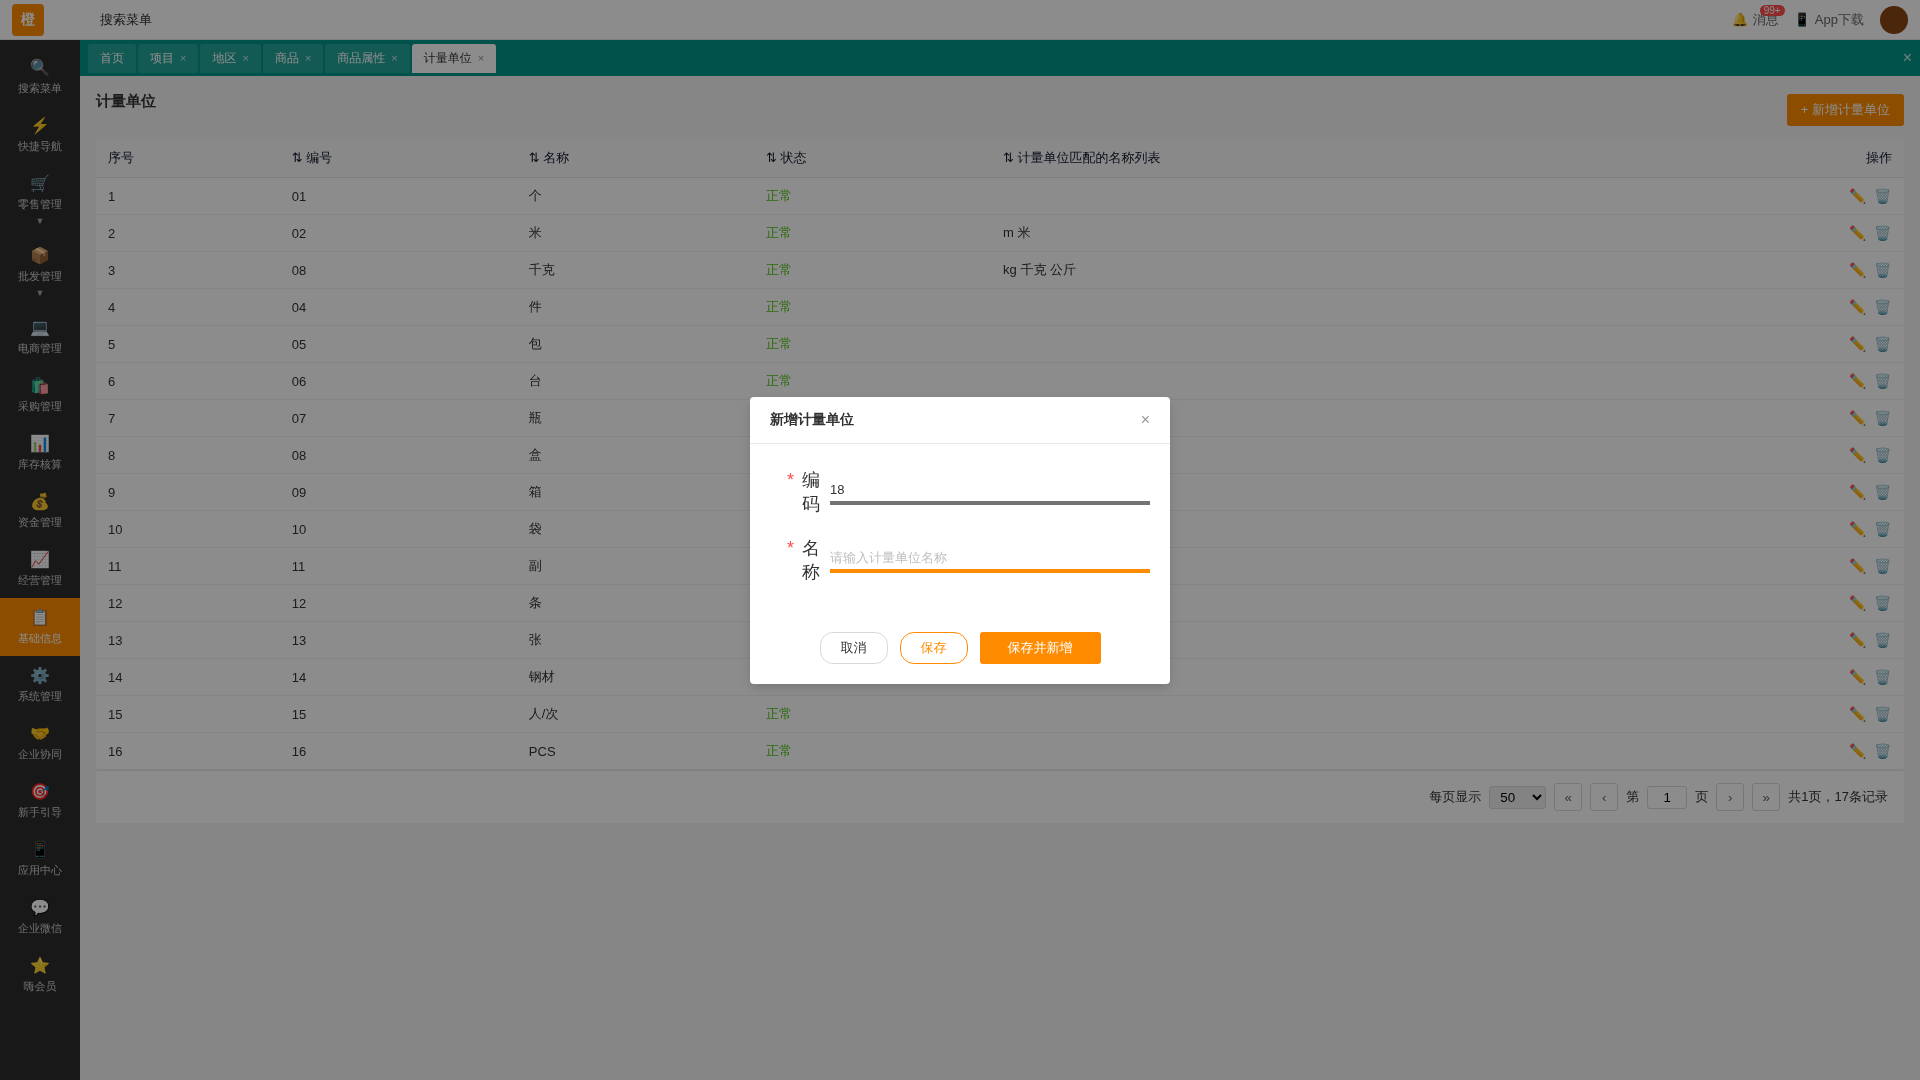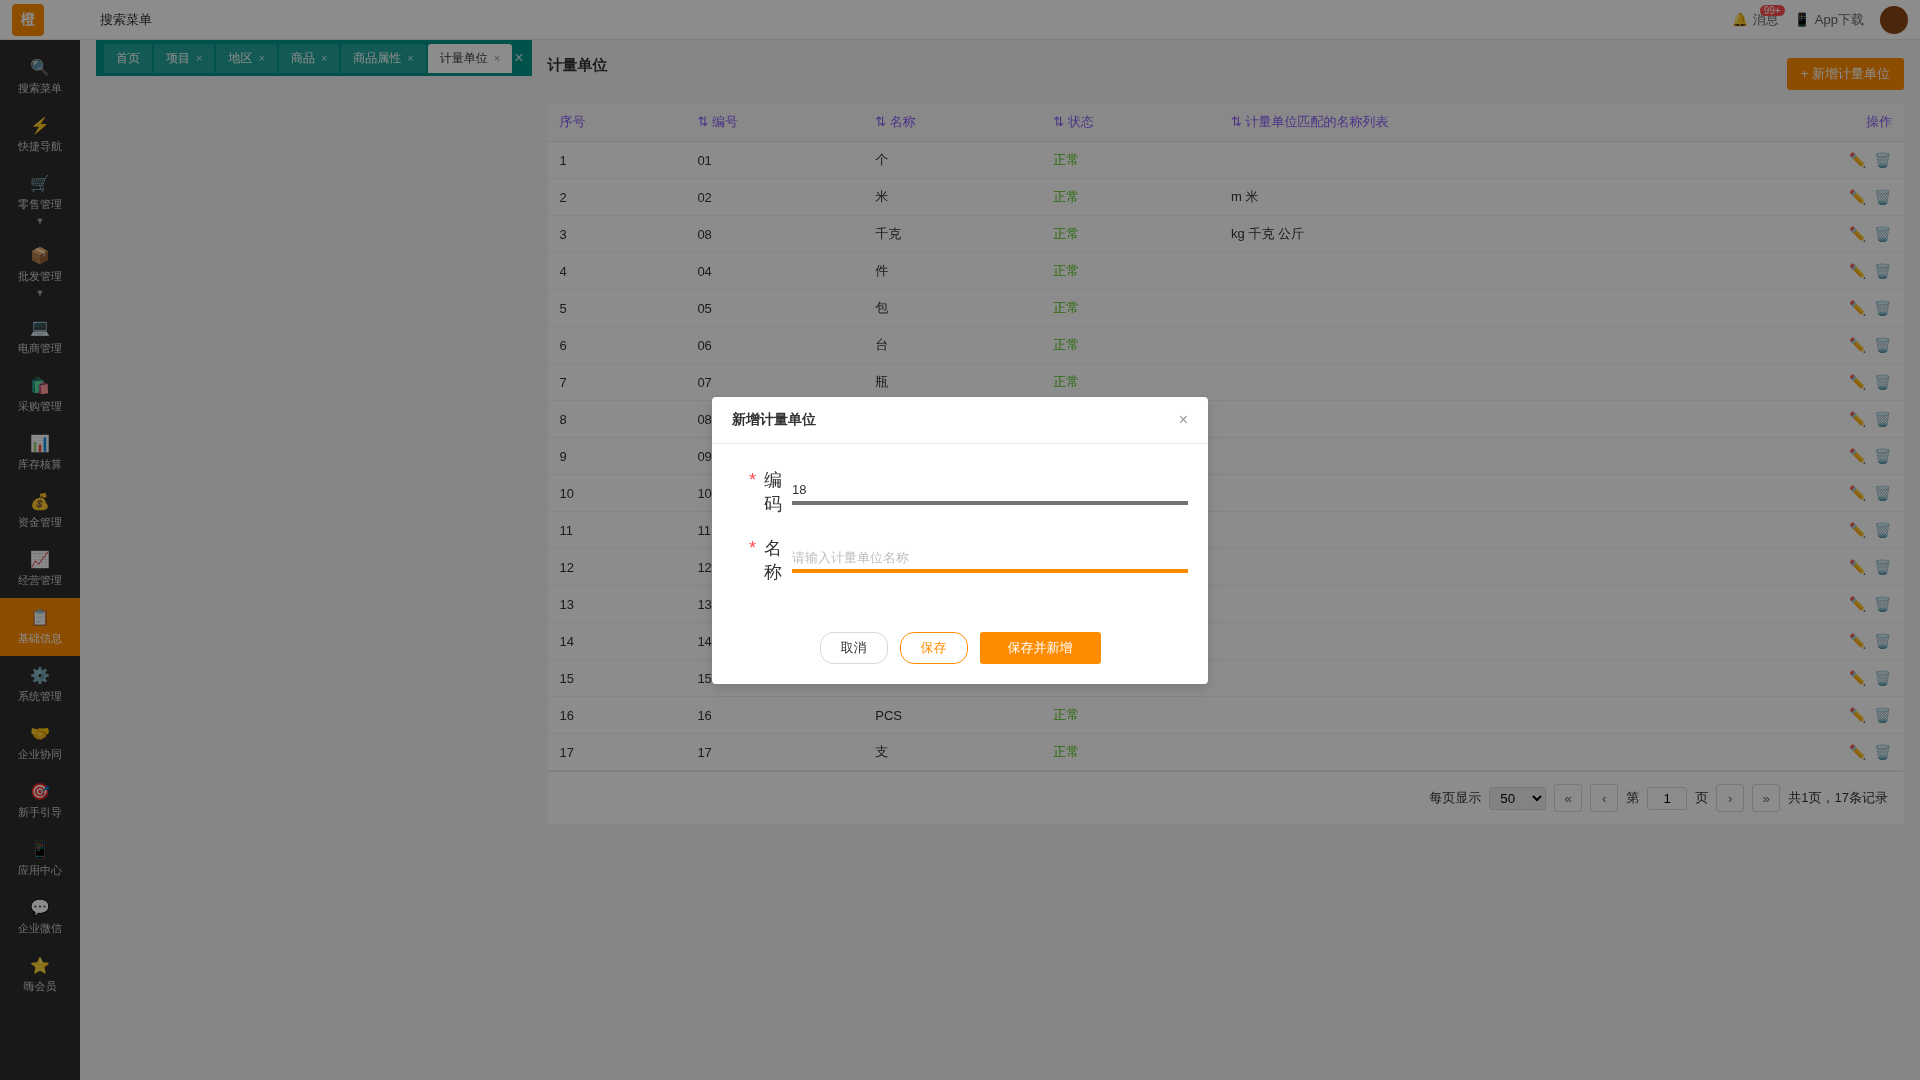--- a/index.html
+++ b/index.html
@@ -20,54 +20,54 @@
     
     .layout { display: flex; height: calc(1080px - 40px); }
 
     
     .sidebar { width: 80px; background: #2d2d2d; display: flex; flex-direction: column; align-items: center; padding-top: 8px; }
     .sidebar-item { width: 100%; padding: 10px 4px; display: flex; flex-direction: column; align-items: center; gap: 4px; cursor: pointer; color: #ccc; font-size: 11px; text-align: center; }
     .sidebar-item.active { background: #ff8c00; color: #fff; }
     .sidebar-item .icon { font-size: 16px; }
 
     
-    .main-content { flex: 1; display: flex; flex-direction: row; overflow: hidden; padding-left: 16px; }
+    .main-content { flex: 1; display: flex; flex-direction: column; overflow: hidden; }
 
     
     .tab-bar { background: #009688; display: flex; align-items: center; padding: 0 8px; height: 36px; gap: 2px; }
     .tab { display: flex; align-items: center; gap: 6px; padding: 6px 12px; background: rgba(255,255,255,0.15); color: #fff; border-radius: 3px 3px 0 0; cursor: pointer; font-size: 12px; }
     .tab.active { background: #fff; color: #333; }
     .tab .close-tab { font-size: 11px; opacity: 0.7; cursor: pointer; }
     .tab.active .close-tab { color: #666; }
     .tab-close-all { margin-left: auto; color: #fff; cursor: pointer; font-size: 16px; opacity: 0.8; }
 
     
     .content-area { flex: 1; background: #f5f5f5; padding: 16px; overflow: auto; position: relative; }
     .page-title { font-size: 15px; font-weight: bold; color: #333; margin-bottom: 16px; }
     .btn-add { background: #ff8c00; color: #fff; border: none; padding: 7px 14px; border-radius: 3px; cursor: pointer; font-size: 13px; }
 
     
     .table-wrapper { background: #fff; border-radius: 3px; overflow: hidden; }
     table { width: 100%; border-collapse: collapse; font-size: 13px; }
     thead tr { background: #fafafa; }
-    th { padding: 10px 12px; text-align: left; color: #8b5cf6; font-weight: normal; border-bottom: 1px solid #e8e8e8; white-space: nowrap; }
+    th { padding: 10px 12px; text-align: left; color: #0f172a; font-weight: normal; border-bottom: 1px solid #e8e8e8; white-space: nowrap; }
     td { padding: 9px 12px; border-bottom: 1px solid #f0f0f0; color: #333; }
     .status-normal { color: #52c41a; }
     .action-btns { display: flex; gap: 8px; color: #666; }
     .action-btn { cursor: pointer; color: #999; font-size: 14px; }
 
     
     .pagination { display: flex; align-items: center; justify-content: flex-end; padding: 12px 16px; background: #fff; border-top: 1px solid #e8e8e8; gap: 8px; font-size: 13px; color: #333; }
     .pagination select { padding: 2px 6px; border: 1px solid #d9d9d9; border-radius: 3px; }
     .pagination-btn { width: 28px; height: 28px; border: 1px solid #d9d9d9; background: #fff; border-radius: 3px; display: flex; align-items: center; justify-content: center; cursor: pointer; color: #666; }
     .pagination-input { width: 40px; text-align: center; border: 1px solid #d9d9d9; border-radius: 3px; padding: 3px; }
 
     
     .modal-overlay { position: fixed; top: 0; left: 0; width: 100%; height: 100%; background: rgba(0,0,0,0.45); z-index: 1000; display: flex; align-items: center; justify-content: center; }
-    .modal { background: #fff; border-radius: 4px; width: 496px; box-shadow: 0 4px 12px rgba(0,0,0,0.15); }
+    .modal { background: #fff; border-radius: 4px; width: 420px; box-shadow: 0 4px 12px rgba(0,0,0,0.15); }
     .modal-header { padding: 14px 20px; border-bottom: 1px solid #e8e8e8; display: flex; align-items: center; justify-content: space-between; }
     .modal-title { font-size: 14px; font-weight: bold; color: #333; }
     .modal-close { cursor: pointer; color: #999; font-size: 16px; }
     .modal-body { padding: 24px 20px 16px; }
     .form-row { display: flex; align-items: center; margin-bottom: 20px; }
     .form-label { width: 60px; text-align: right; padding-right: 10px; color: #333; font-size: 18px; }
     .form-label .required { color: #ff4d4f; margin-right: 3px; }
     .form-input { flex: 1; border: none; border-bottom: 4px solid #737373; padding: 4px 0; font-size: 13px; outline: none; color: #333; }
     .form-input.focused { border-bottom-color: #ff8c00; }
     .form-input::placeholder { color: #bfbfbf; }
@@ -423,33 +423,20 @@
       <td>PCS</td>
       <td><span class="status-normal">正常</span></td>
       <td></td>
       <td style="text-align:right;">
         <div class="action-btns" style="justify-content:flex-end;">
           <span class="action-btn">✏️</span>
           <span class="action-btn">🗑️</span>
         </div>
       </td>
     </tr>
-              <tr>
-      <td>17</td>
-      <td>17</td>
-      <td>支</td>
-      <td><span class="status-normal">正常</span></td>
-      <td></td>
-      <td style="text-align:right;">
-        <div class="action-btns" style="justify-content:flex-end;">
-          <span class="action-btn">✏️</span>
-          <span class="action-btn">🗑️</span>
-        </div>
-      </td>
-    </tr>
             </tbody>
         </table>
       </div>
 
       <div class="pagination">
         <span>每页显示</span>
         <select>
           <option>50</option>
           <option>20</option>
           <option>100</option>

